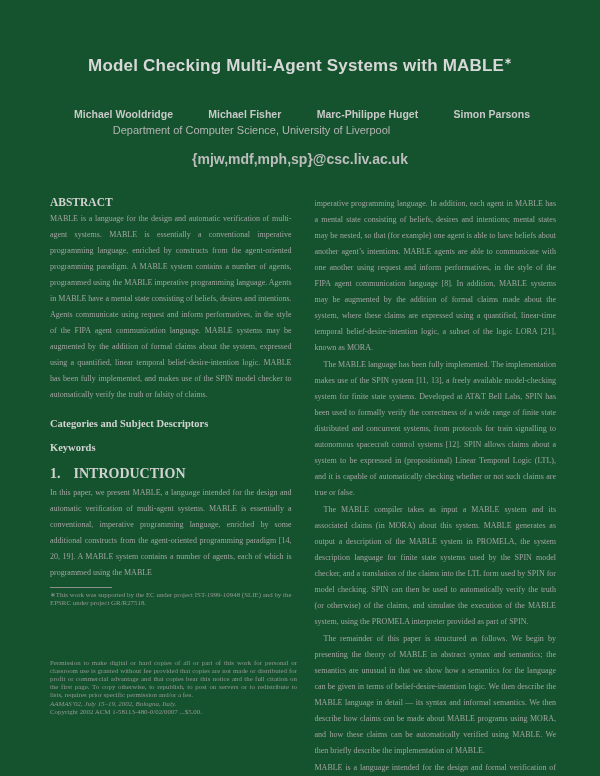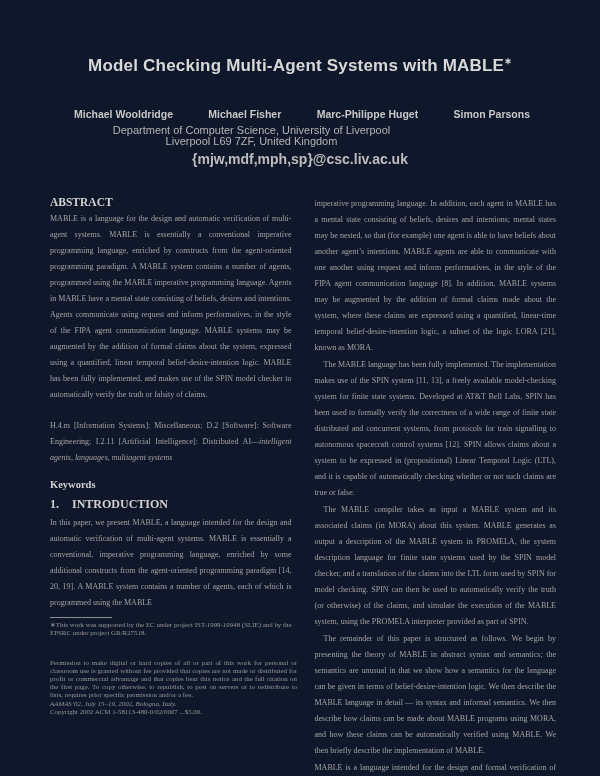--- a/index.html
+++ b/index.html
@@ -1,17 +1,17 @@
 <!DOCTYPE html>
 <html><head>
 <meta charset="utf-8">
 <style>
   html,body { margin:0; padding:0; background:#000; }
   .page {
-    position:relative; width:600px; height:776px; background:#0f172a;
+    position:relative; width:600px; height:776px; background:#14532d;
     overflow:hidden; font-family:"Liberation Serif", serif;
   }
   .title {
     position:absolute; top:56px; left:0; width:600px; text-align:center;
     font-family:"Liberation Sans", sans-serif; font-weight:bold;
     font-size:17px; color:#d8d8d8; letter-spacing:.2px;
   }
   .title sup { font-size:9px; color:#d8d8d8; }
   .authors-row {
     position:absolute; top:108px; left:74px; width:456px;
@@ -37,21 +37,21 @@
   .body-text {
     font-size:8px; line-height:16px; text-align:justify; color:#a3a3a3;
     margin:0 0 1px 0;
   }
   .indent { text-indent:9px; }
   .h-abstract, .h-section {
     font-weight:bold; color:#d2d2d2; margin:0 0 3px 0;
   }
   .h-abstract { font-size:11.5px; }
   .h-sub { font-weight:bold; color:#d2d2d2; font-size:10.5px; margin:13px 0 4px 0; }
-  .h-section { font-size:12px; margin-top:7px; }
+  .h-section { font-size:14px; margin-top:13px; }
   .h-section .secnum { margin-right:13px; }
   .italic { font-style:italic; }
   .fn-rule { width:62px; border-top:1px solid #8d8d8d; margin:6px 0 3px 0; }
   .footnote {
     font-size:6.9px; line-height:8.2px; color:#969696; text-align:justify; margin:0;
   }
   .permission {
     position:absolute; bottom:60px; left:0; width:247px;
     font-size:6.9px; line-height:8.2px; color:#969696; text-align:justify;
   }
@@ -66,30 +66,29 @@
   <div class="title" data-name="paper-title"><span data-name="paper-title-text">Model Checking Multi-Agent Systems with MABLE</span><sup data-name="title-footnote-marker">∗</sup></div>
 
   <div class="authors-row" data-name="author-row">
     <span data-name="author-1">Michael Wooldridge</span>
     <span data-name="author-2">Michael Fisher</span>
     <span data-name="author-3">Marc-Philippe Huget</span>
     <span data-name="author-4">Simon Parsons</span>
   </div>
 
   <div class="affil affil1" data-name="affiliation-line-1">Department of Computer Science, University of Liverpool</div>
-  <div class="affil affil2" data-name="affiliation-line-2">Liverpool L69 7ZF, United Kingdom</div>
   <div class="email" data-name="email-line">{mjw,mdf,mph,sp}@csc.liv.ac.uk</div>
 
   <div class="columns" data-name="two-column-body">
 
     <div class="col" data-name="left-column">
       <div class="h-abstract" data-name="abstract-heading">ABSTRACT</div>
       <p class="body-text" data-name="abstract-text">MABLE is a language for the design and automatic verification of multi-agent systems. MABLE is essentially a conventional imperative programming language, enriched by constructs from the agent-oriented programming paradigm. A MABLE system contains a number of agents, programmed using the MABLE imperative programming language. Agents in MABLE have a mental state consisting of beliefs, desires and intentions. Agents communicate using request and inform performatives, in the style of the FIPA agent communication language. MABLE systems may be augmented by the addition of formal claims about the system, expressed using a quantified, linear temporal belief-desire-intention logic. MABLE has been fully implemented, and makes use of the SPIN model checker to automatically verify the truth or falsity of claims.</p>
 
-      <p class="body-text" data-name="categories-text"><span data-name="categories-text-main">H.4.m [Information Systems]: Miscellaneous; D.2 [Software]: Software Engineering; I.2.11 [Artificial Intelligence]: Distributed AI—</span><span class="italic" data-name="categories-text-italic">intelligent agents, languages, multiagent systems</span></p>
+      <div class="h-sub" data-name="categories-heading">Categories and Subject Descriptors</div>
 
 
       <div class="h-sub" data-name="keywords-heading">Keywords</div>
 
       <div class="h-section" data-name="introduction-heading"><span class="secnum" data-name="introduction-number">1.</span><span data-name="introduction-label">INTRODUCTION</span></div>
       <p class="body-text" data-name="introduction-text">In this paper, we present MABLE, a language intended for the design and automatic verification of multi-agent systems. MABLE is essentially a conventional, imperative programming language, enriched by some additional constructs from the agent-oriented programming paradigm [14, 20, 19]. A MABLE system contains a number of agents, each of which is programmed using the MABLE</p>
 
       <div class="fn-rule" data-name="footnote-rule"></div>
       <p class="footnote" data-name="footnote-text">∗This work was supported by the EC under project IST-1999-10948 (SLIE) and by the EPSRC under project GR/R27518.</p>
 

